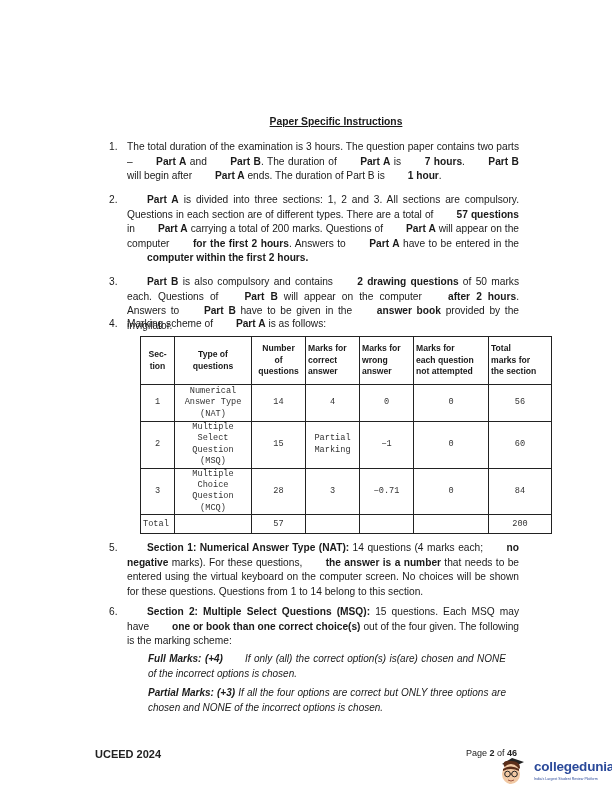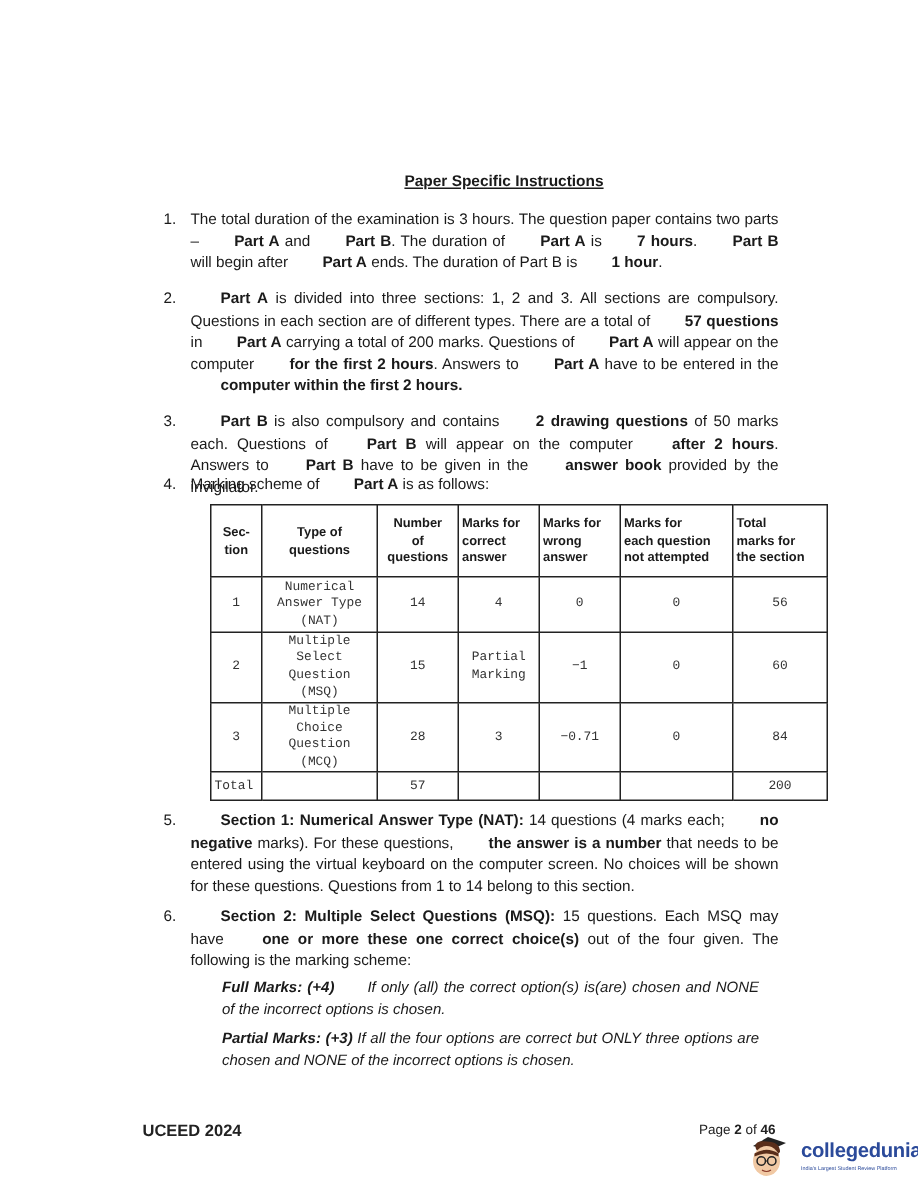--- a/index.html
+++ b/index.html
@@ -101,21 +101,21 @@
       </tr>
     </tbody>
 </table>
 
 <div class="item" style="top:541px">
   <span class="num">5.</span>
   <div class="body"><b>Section 1: Numerical Answer Type (NAT):</b><span> 14 questions (4 marks each; </span><b>no negative</b><span> marks). For these questions, </span><b>the answer is a number</b><span> that needs to be entered using the virtual keyboard on the computer screen. No choices will be shown for these questions. Questions from 1 to 14 belong to this section.</span></div>
 </div>
 <div class="item" style="top:605px">
   <span class="num">6.</span>
-  <div class="body"><b>Section 2: Multiple Select Questions (MSQ):</b><span> 15 questions. Each MSQ may have </span><b>one or more these one correct choice(s)</b><span> out of the four given. The following is the marking scheme:</span></div>
+  <div class="body"><b>Section 2: Multiple Select Questions (MSQ):</b><span> 15 questions. Each MSQ may have </span><b>one or book than one correct choice(s)</b><span> out of the four given. The following is the marking scheme:</span></div>
 </div>
 
 <div class="sub" style="top:652px">
   <b>Full Marks: (+4)</b><span style="display:inline-block;width:22px"></span><span>If only (all) the correct option(s) is(are) chosen and NONE of the incorrect options is chosen.</span>
 </div>
 <div class="sub" style="top:686px">
   <b>Partial Marks: (+3)</b> <span>If all the four options are correct but ONLY three options are chosen and NONE of the incorrect options is chosen.</span>
 </div>
 
 <div class="footer-left">UCEED 2024</div>

